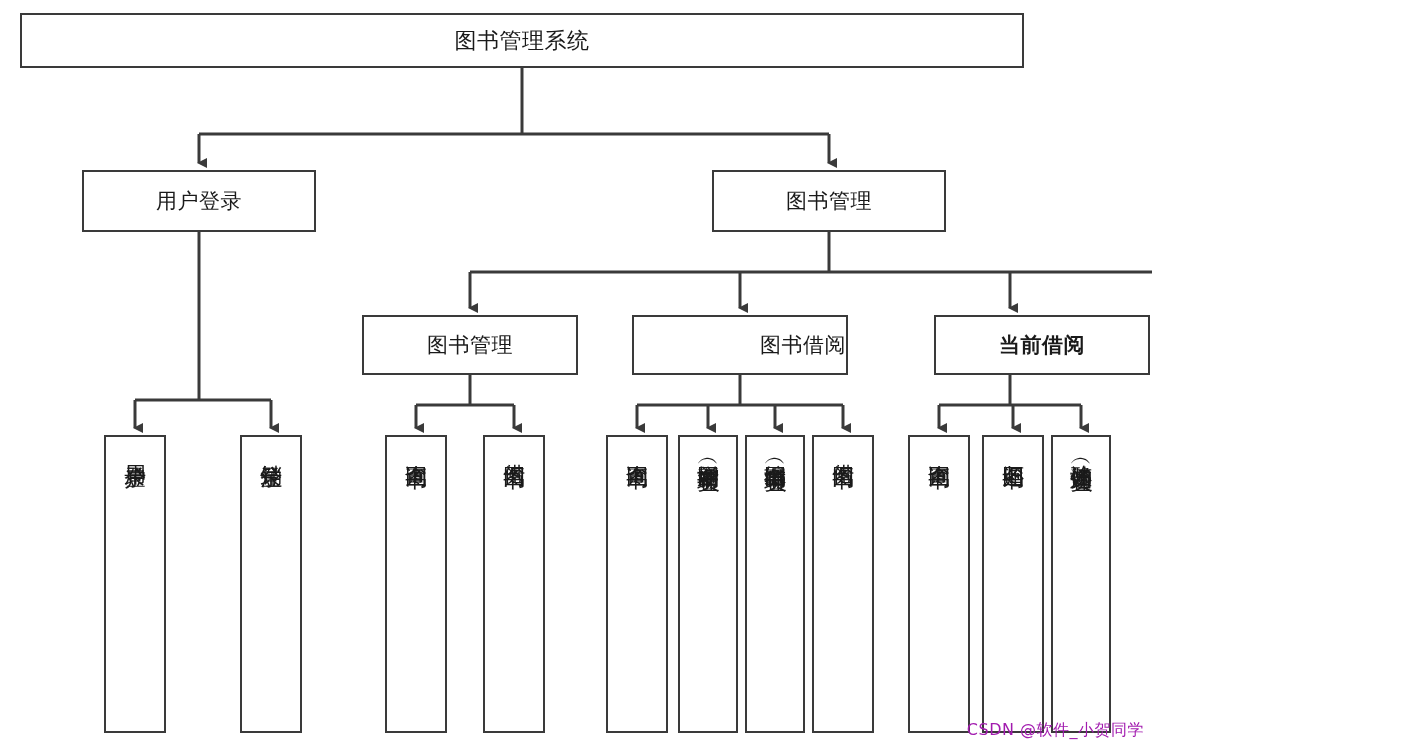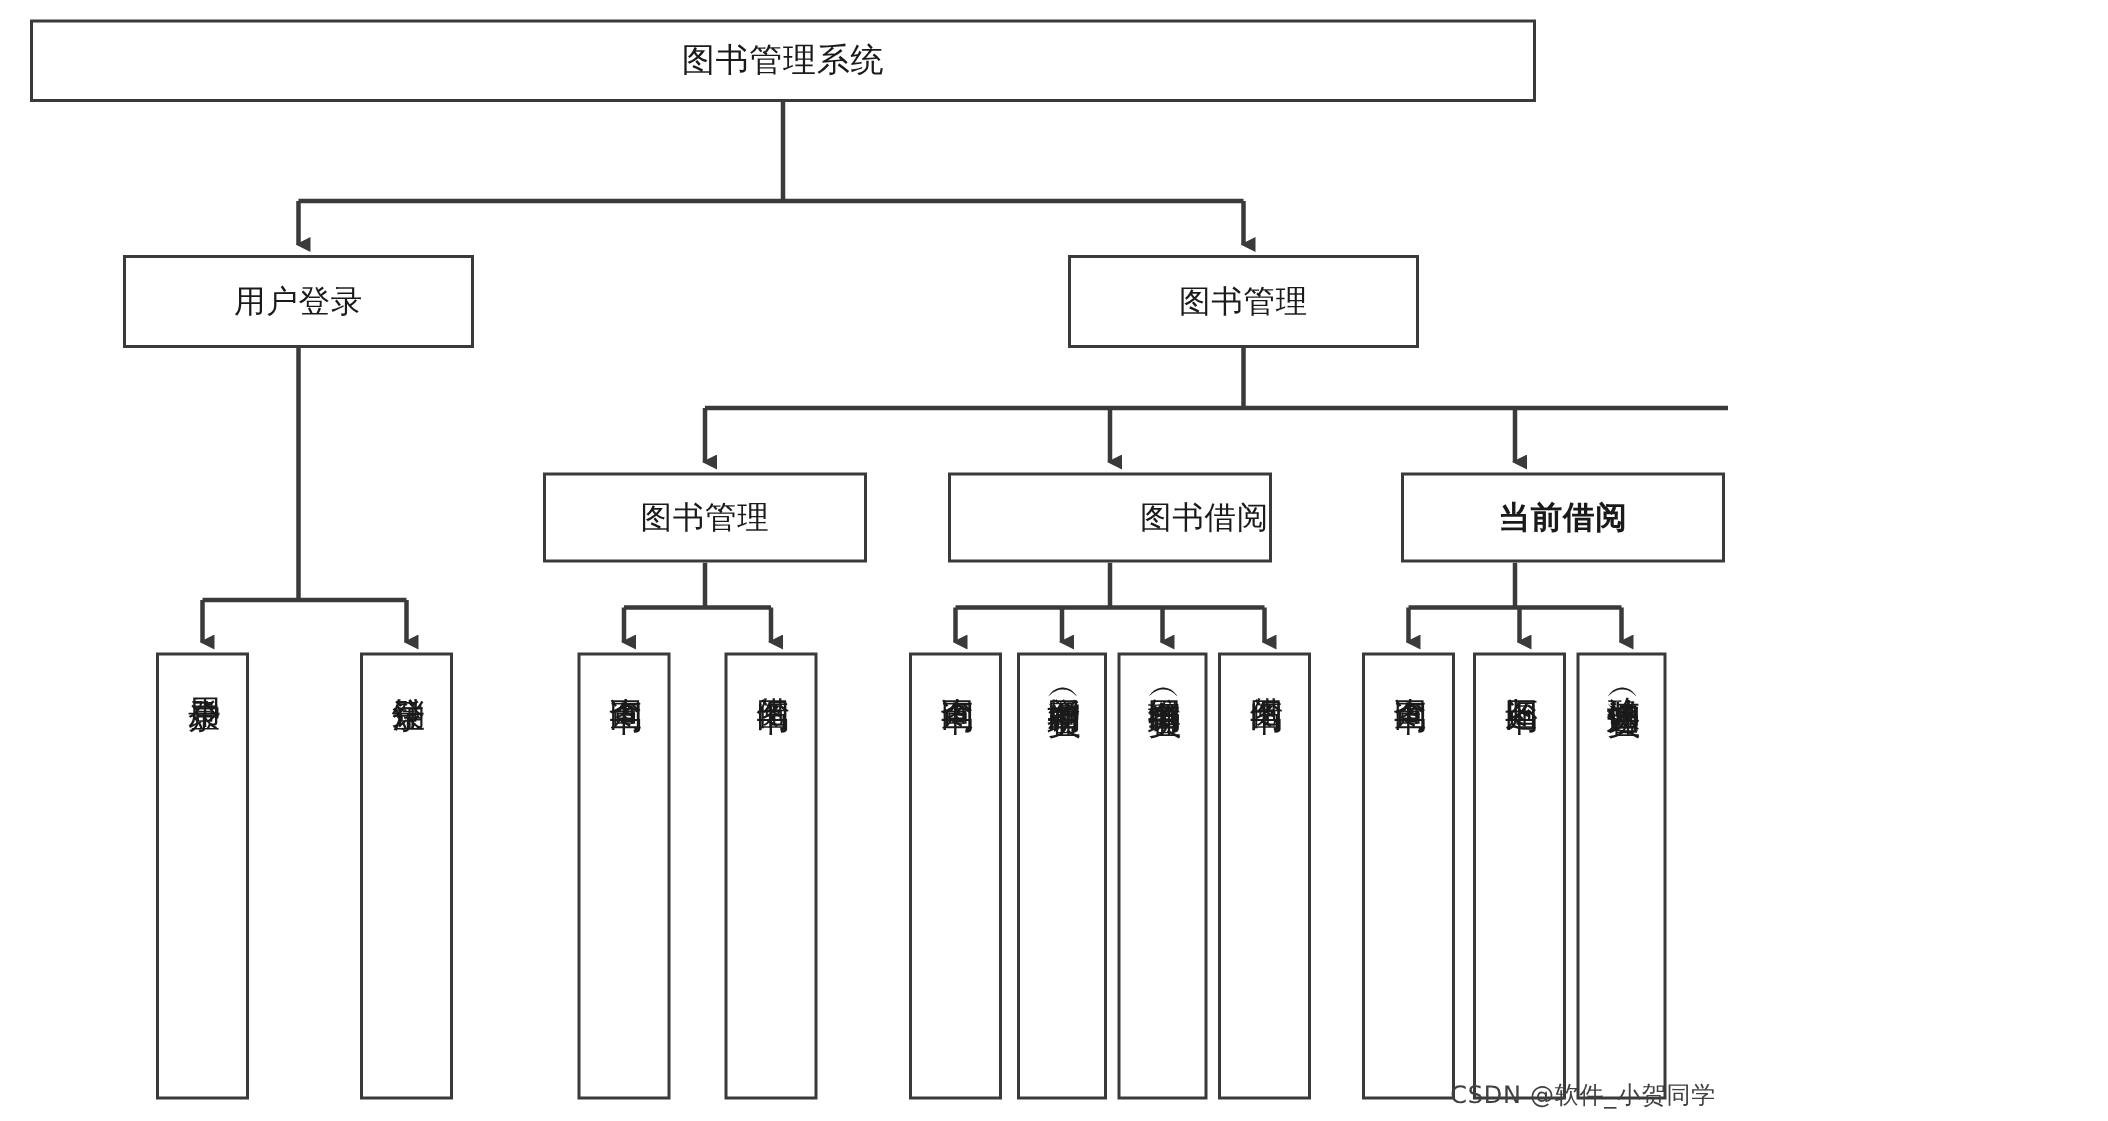--- a/index.html
+++ b/index.html
@@ -57,21 +57,21 @@
     font-size: 22px;
     line-height: 1.12;
     letter-spacing: 1px;
     white-space: nowrap;
   }
   .watermark {
     position: absolute;
     right: 8px;
     bottom: 6px;
     font-size: 16px;
-    color: #404040;
+    color: #a21caf;
     letter-spacing: 0.5px;
     white-space: nowrap;
   }
 </style>
 </head>
 <body>
 
 <div id="canvas">
 
   <svg id="wires" viewBox="0 0 1405 747">

